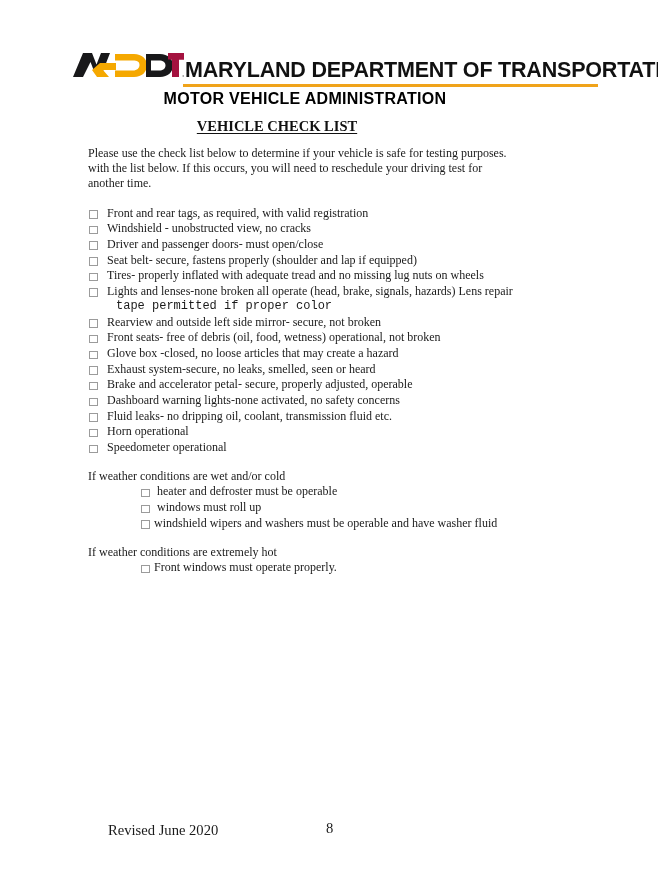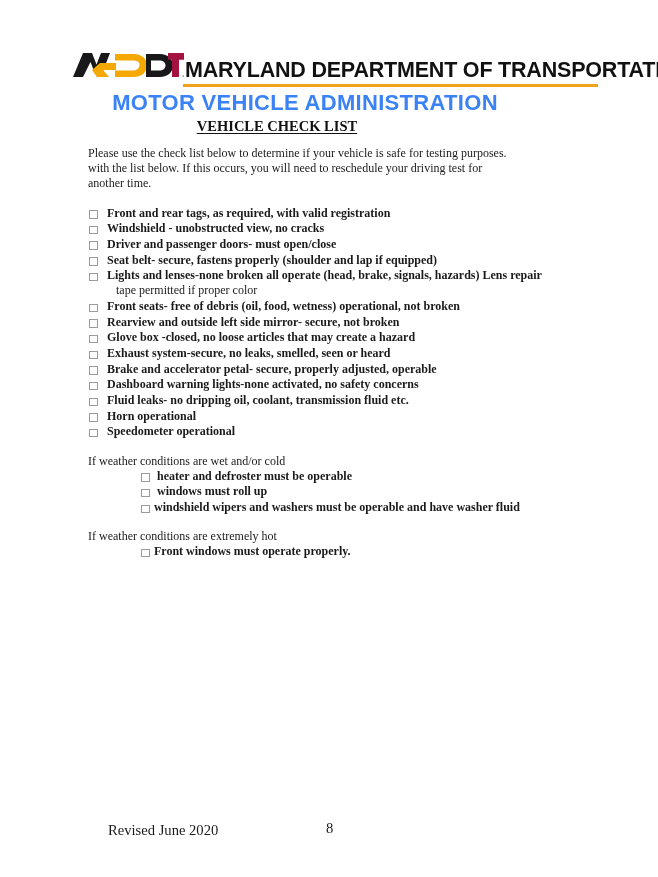--- a/index.html
+++ b/index.html
@@ -68,23 +68,23 @@
   .mva-title {
     position: absolute;
     top: 46px;
     left: 0;
     width: 658px;
     text-align: center;
     padding-right: 48px;
     box-sizing: border-box;
     font-family: "Liberation Sans", "DejaVu Sans", sans-serif;
     font-weight: bold;
-    font-size: 22px;
+    font-size: 16px;
     letter-spacing: 0.3px;
-    color: #3b82f6;
+    color: #000000;
     white-space: nowrap;
   }
   .doc-title {
     position: absolute;
     top: 74px;
     left: 0;
     width: 588px;
     text-align: center;
     padding-right: 34px;
     box-sizing: border-box;
@@ -127,22 +127,22 @@
   ul.checklist > li .box {
     position: absolute;
     left: 1px;
     top: 4.5px;
     width: 8.5px;
     height: 8.5px;
     border: 1px solid #9b9b9b;
     box-sizing: border-box;
     background: #fff;
   }
-  li .item-text { display: block; font-weight: bold; }
-  li .cont { display: block; padding-left: 9px; }
+  li .item-text { display: block; }
+  li .cont { display: block; padding-left: 9px; font-family: Liberation Mono, monospace; }
 
   .section-head {
     margin: 14px 0 0 0;
   }
   ul.sublist {
     list-style: none;
     margin: 0;
     padding: 0 0 0 53px;
   }
   ul.sublist > li {
@@ -231,30 +231,34 @@
       <li>
         <span class="box"></span>
         <span class="item-text">Driver and passenger doors- must open/close</span>
       </li>
       <li>
         <span class="box"></span>
         <span class="item-text">Seat belt- secure, fastens properly (shoulder and lap if equipped)</span>
       </li>
       <li>
         <span class="box"></span>
+        <span class="item-text">Tires- properly inflated with adequate tread and no missing lug nuts on wheels</span>
+      </li>
+      <li>
+        <span class="box"></span>
         <span class="item-text">Lights and lenses-none broken all operate (head, brake, signals, hazards) Lens repair</span>
         <span class="cont">tape permitted if proper color</span>
       </li>
       <li>
         <span class="box"></span>
+        <span class="item-text">Rearview and outside left side mirror- secure, not broken</span>
+      </li>
+      <li>
+        <span class="box"></span>
         <span class="item-text">Front seats- free of debris (oil, food, wetness) operational, not broken</span>
-      </li>
-      <li>
-        <span class="box"></span>
-        <span class="item-text">Rearview and outside left side mirror- secure, not broken</span>
       </li>
       <li>
         <span class="box"></span>
         <span class="item-text">Glove box -closed, no loose articles that may create a hazard</span>
       </li>
       <li>
         <span class="box"></span>
         <span class="item-text">Exhaust system-secure, no leaks, smelled, seen or heard</span>
       </li>
       <li>

